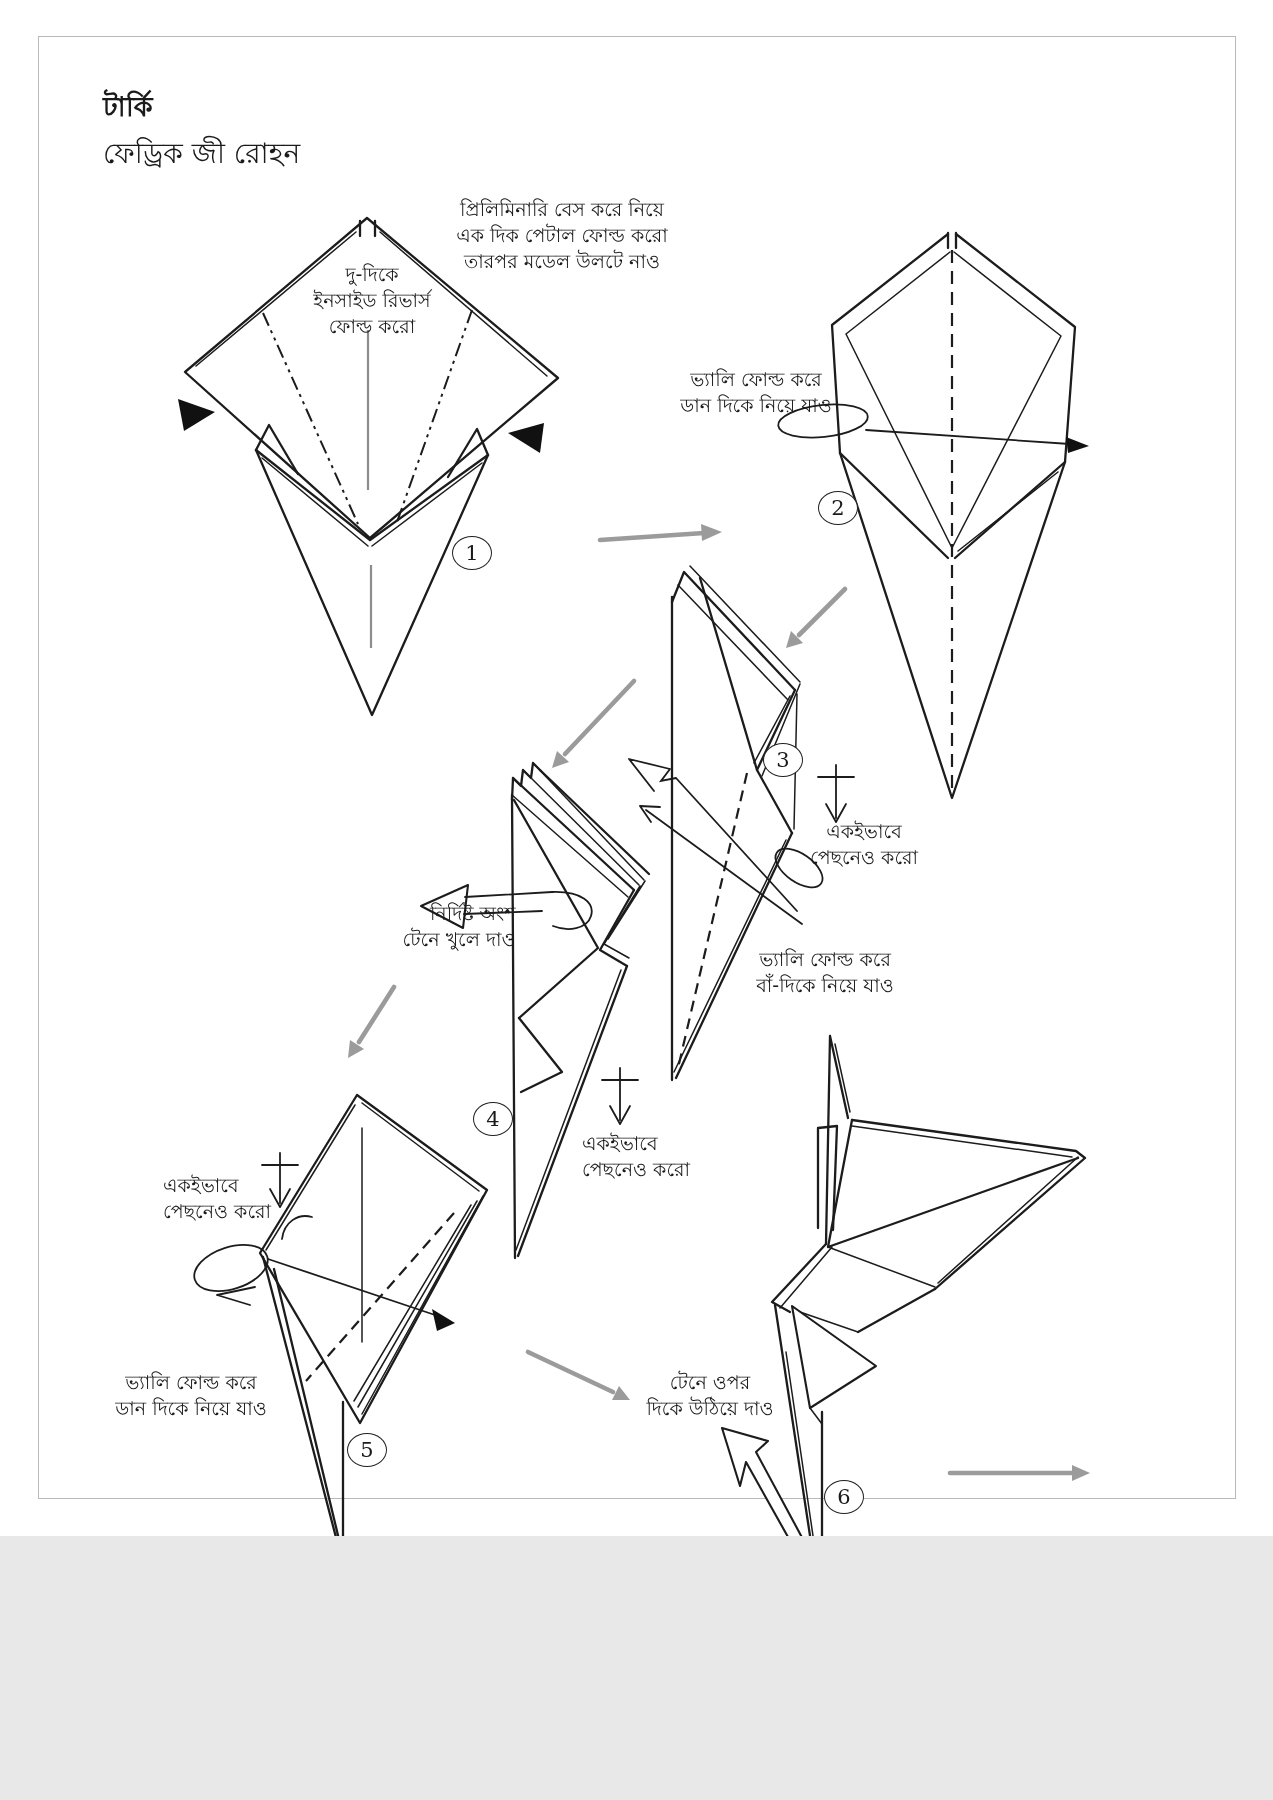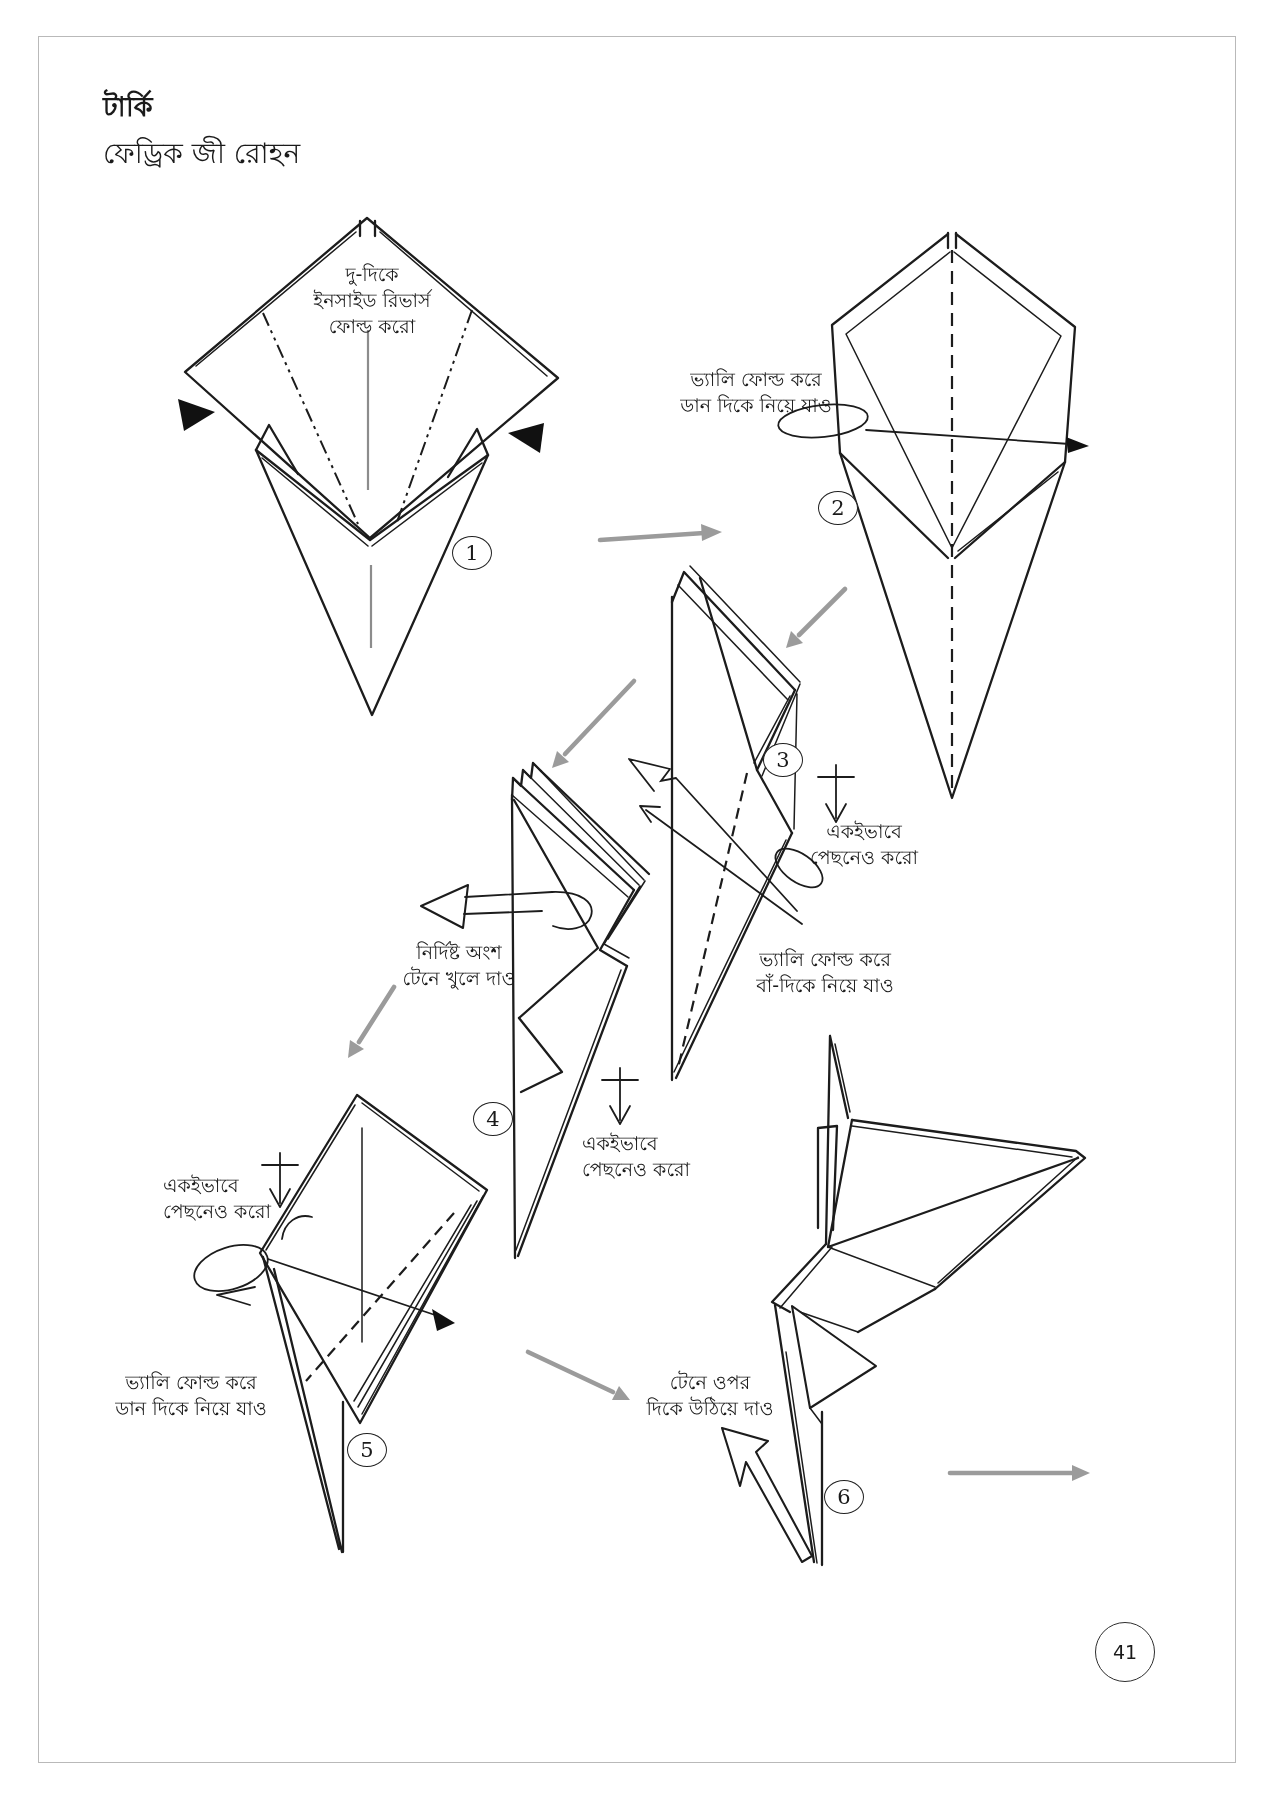--- a/index.html
+++ b/index.html
@@ -1,18 +1,18 @@
 <!DOCTYPE html>
 <html><head>
 <meta charset="utf-8">
 <style>
   html,body{margin:0;padding:0;background:#e8e8e8;}
   .page{
     position:relative;
-    width:1273px;height:1800px;
+    width:1273px;height:1536px;
     background:#ffffff;
     font-family:"DejaVu Sans", sans-serif;
     color:#1a1a1a;
     overflow:hidden;
   }
   .frame{
     position:absolute;
     left:38px;top:36px;right:37px;bottom:37px;
     border:1px solid #b9b9b9;
     pointer-events:none;
@@ -191,20 +191,25 @@
     <g>
       <path class="garrow" d="M 528 1352 L 613 1392"></path>
       <polygon class="ghead" points="630,1400 612,1400 619,1386"></polygon>
     </g>
     <g>
       <path class="garrow" d="M 950 1473 L 1072 1473"></path>
       <polygon class="ghead" points="1090,1473 1072,1481 1072,1465"></polygon>
     </g>
   </svg>
 
+  <div class="lbl" style="left:562px;top:196px;">
+    <div>প্রিলিমিনারি বেস করে নিয়ে</div>
+    <div>এক দিক পেটাল ফোল্ড করো</div>
+    <div>তারপর মডেল উলটে নাও</div>
+  </div>
 
   <div class="lbl" style="left:372px;top:261px;">
     <div>দু-দিকে</div>
     <div>ইনসাইড রিভার্স</div>
     <div>ফোল্ড করো</div>
   </div>
 
   <div class="lbl" style="left:756px;top:366px;">
     <div>ভ্যালি ফোল্ড করে</div>
     <div>ডান দিকে নিয়ে যাও</div>
@@ -213,21 +218,21 @@
   <div class="lbl" style="left:864px;top:818px;">
     <div>একইভাবে</div>
     <div>পেছনেও করো</div>
   </div>
 
   <div class="lbl" style="left:825px;top:946px;">
     <div>ভ্যালি ফোল্ড করে</div>
     <div>বাঁ-দিকে নিয়ে যাও</div>
   </div>
 
-  <div class="lbl" style="left:459px;top:939px;">
+  <div class="lbl" style="left:459px;top:900px;text-align:right;">
     <div>নির্দিষ্ট অংশ</div>
     <div>টেনে খুলে দাও</div>
   </div>
 
   <div class="lbl leftal" style="left:582px;top:1130px;">
     <div>একইভাবে</div>
     <div>পেছনেও করো</div>
   </div>
 
   <div class="lbl leftal" style="left:163px;top:1172px;">

